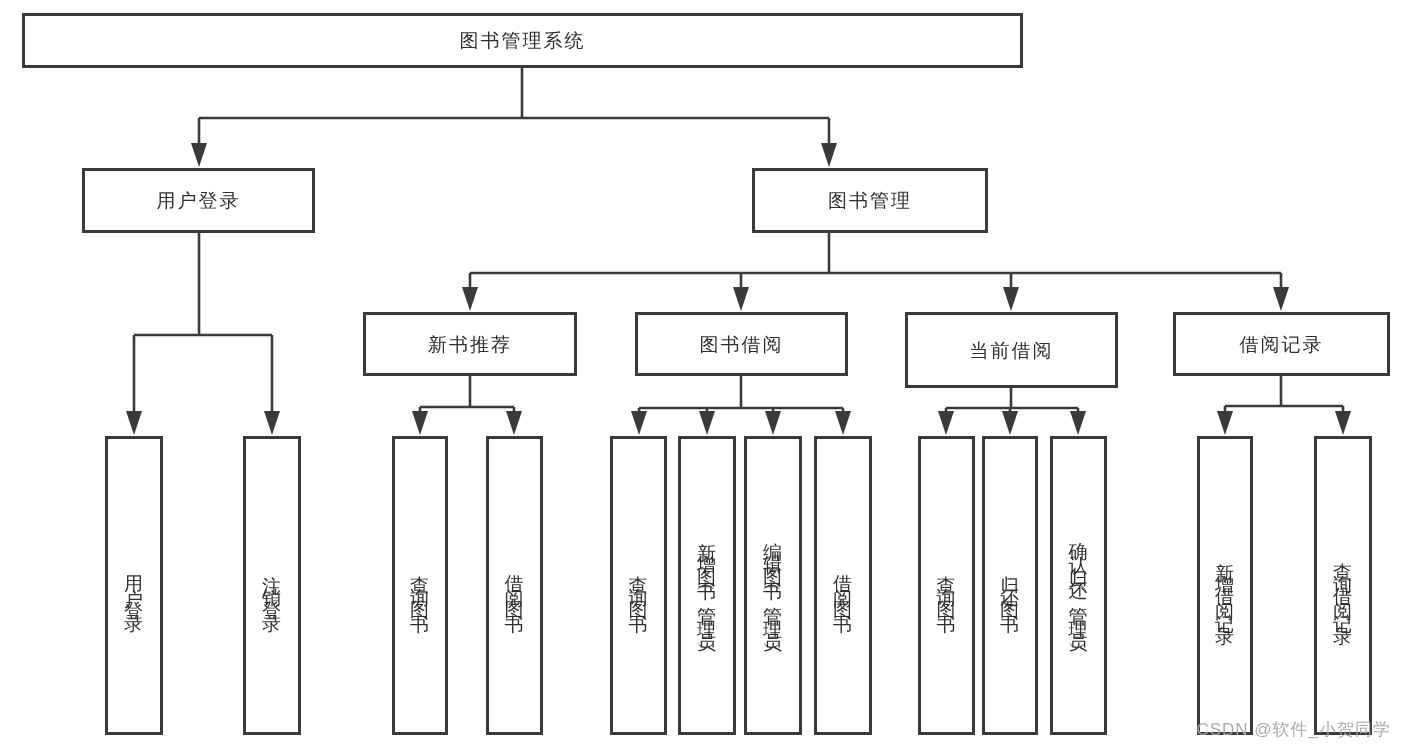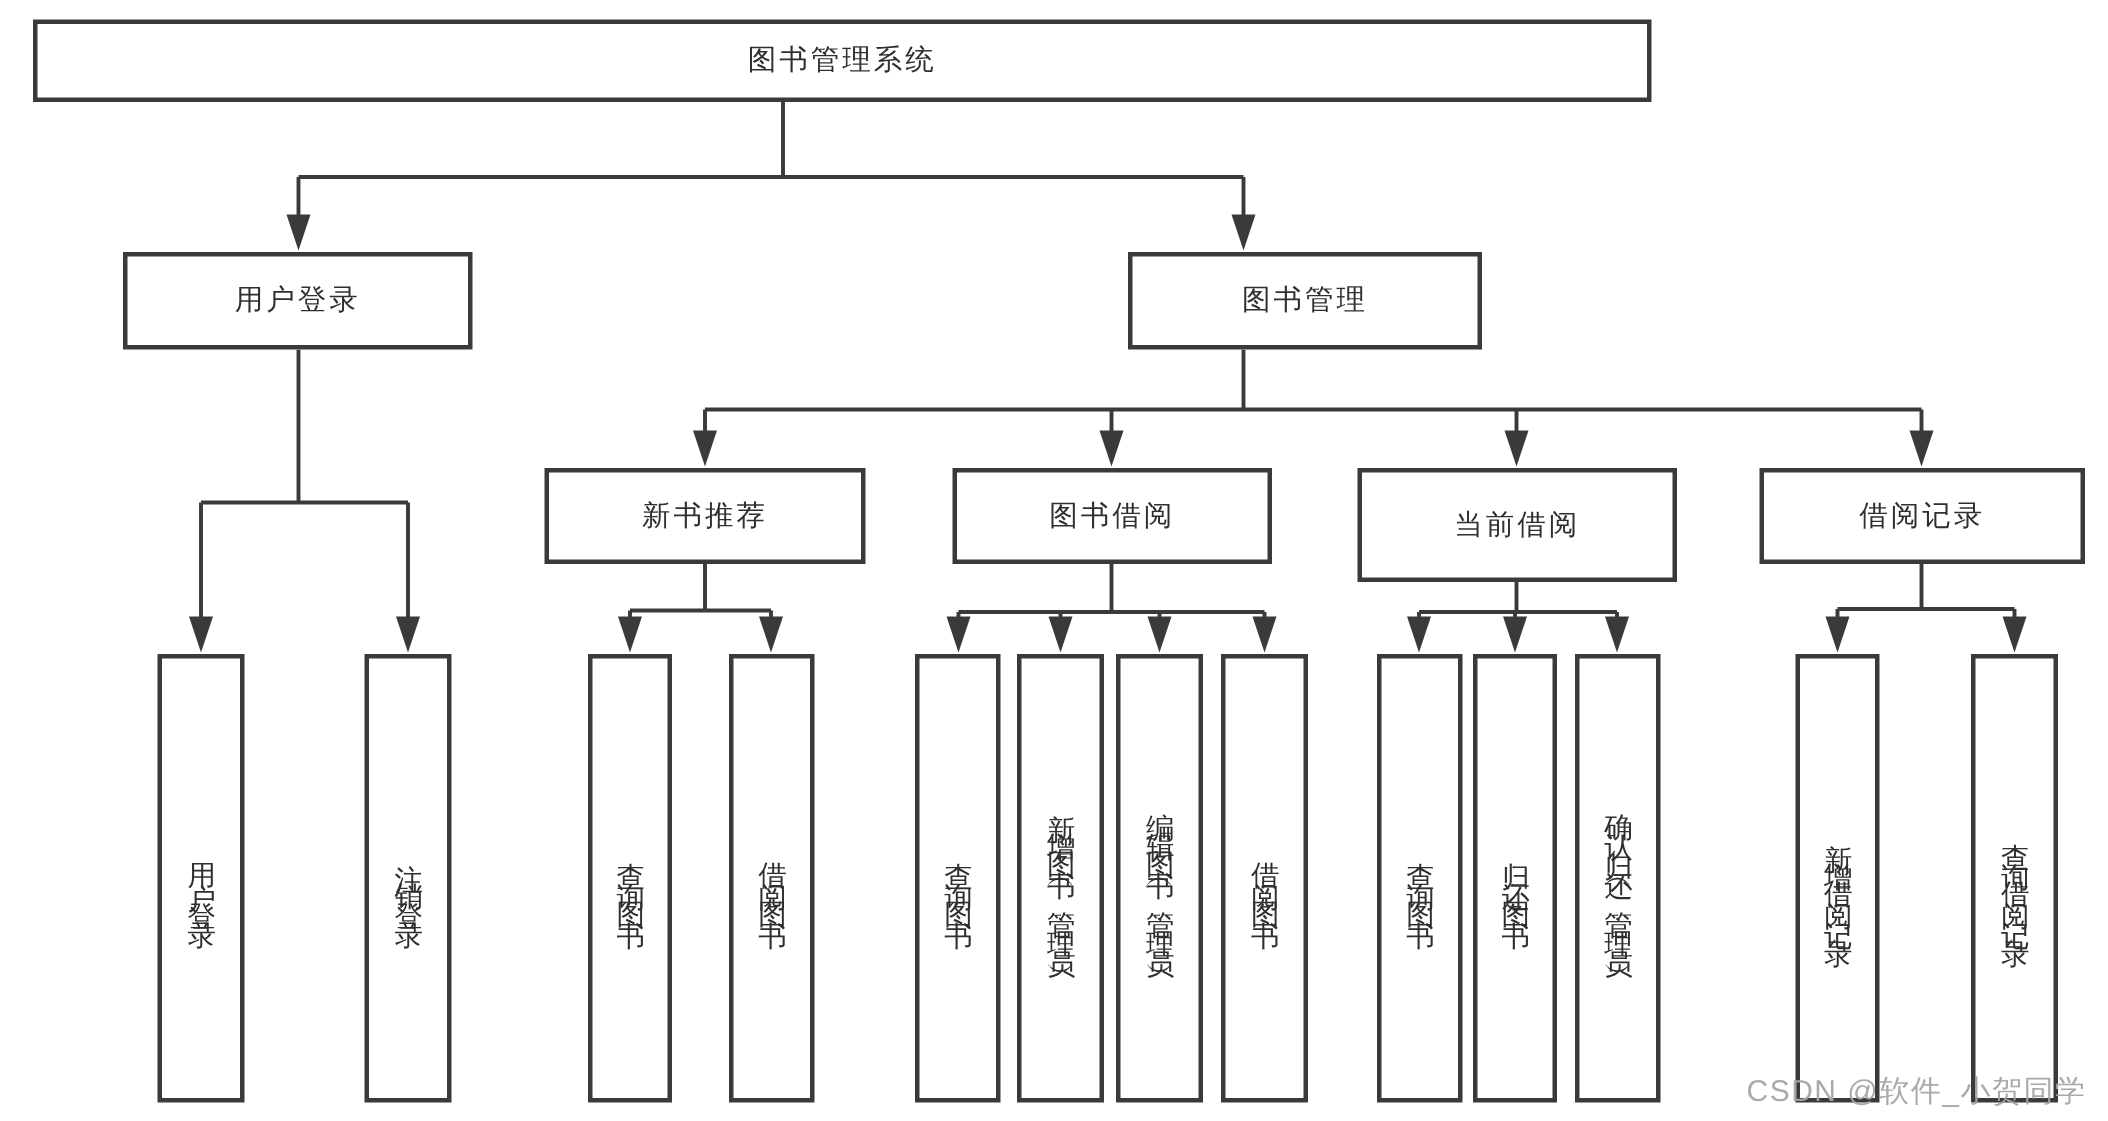--- a/index.html
+++ b/index.html
@@ -42,21 +42,21 @@
   .node.leaf span {
     writing-mode: vertical-rl;
     text-orientation: mixed;
     letter-spacing: 13px;
     white-space: nowrap;
   }
   .watermark {
     position: absolute;
     right: 14px;
     bottom: 6px;
-    font-size: 20px;
+    font-size: 17px;
     color: rgba(165, 165, 165, 0.95);
     letter-spacing: 1px;
     white-space: nowrap;
     z-index: 5;
   }
 </style>
 </head>
 <body>
 
 <div class="canvas">
@@ -101,21 +101,21 @@
 
       <polygon points="938,411 954,411 946,435"></polygon>
       <polygon points="1002,411 1018,411 1010,435"></polygon>
       <polygon points="1070,411 1086,411 1078,435"></polygon>
 
       <polygon points="1217,411 1233,411 1225,435"></polygon>
       <polygon points="1335,411 1351,411 1343,435"></polygon>
     </g>
   </svg>
 
-  <div class="node hlabel" style="left:22px; top:13px; width:1079px; height:55px;">
+  <div class="node hlabel" style="left:22px; top:13px; width:1001px; height:55px;">
     <span>图书管理系统</span>
   </div>
 
   <div class="node hlabel" style="left:82px; top:168px; width:233px; height:65px;">
     <span>用户登录</span>
   </div>
   <div class="node hlabel" style="left:711px; top:168px; width:236px; height:65px;margin-left:41px;">
     <span>图书管理</span>
   </div>
 

